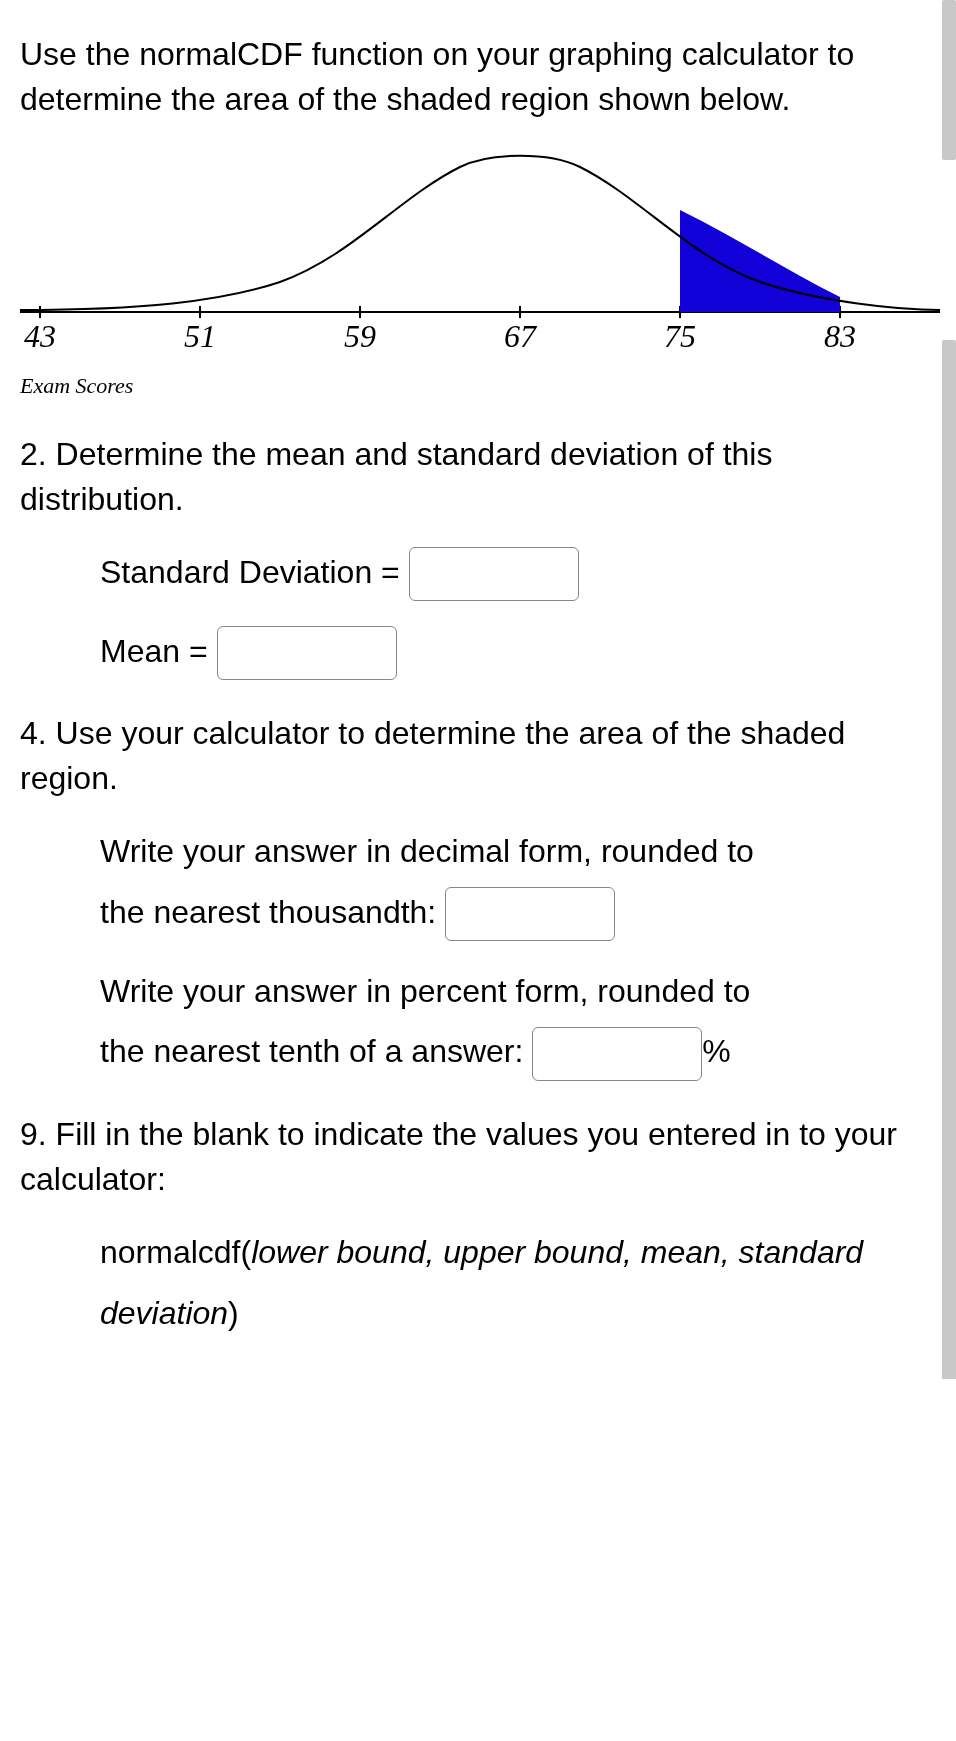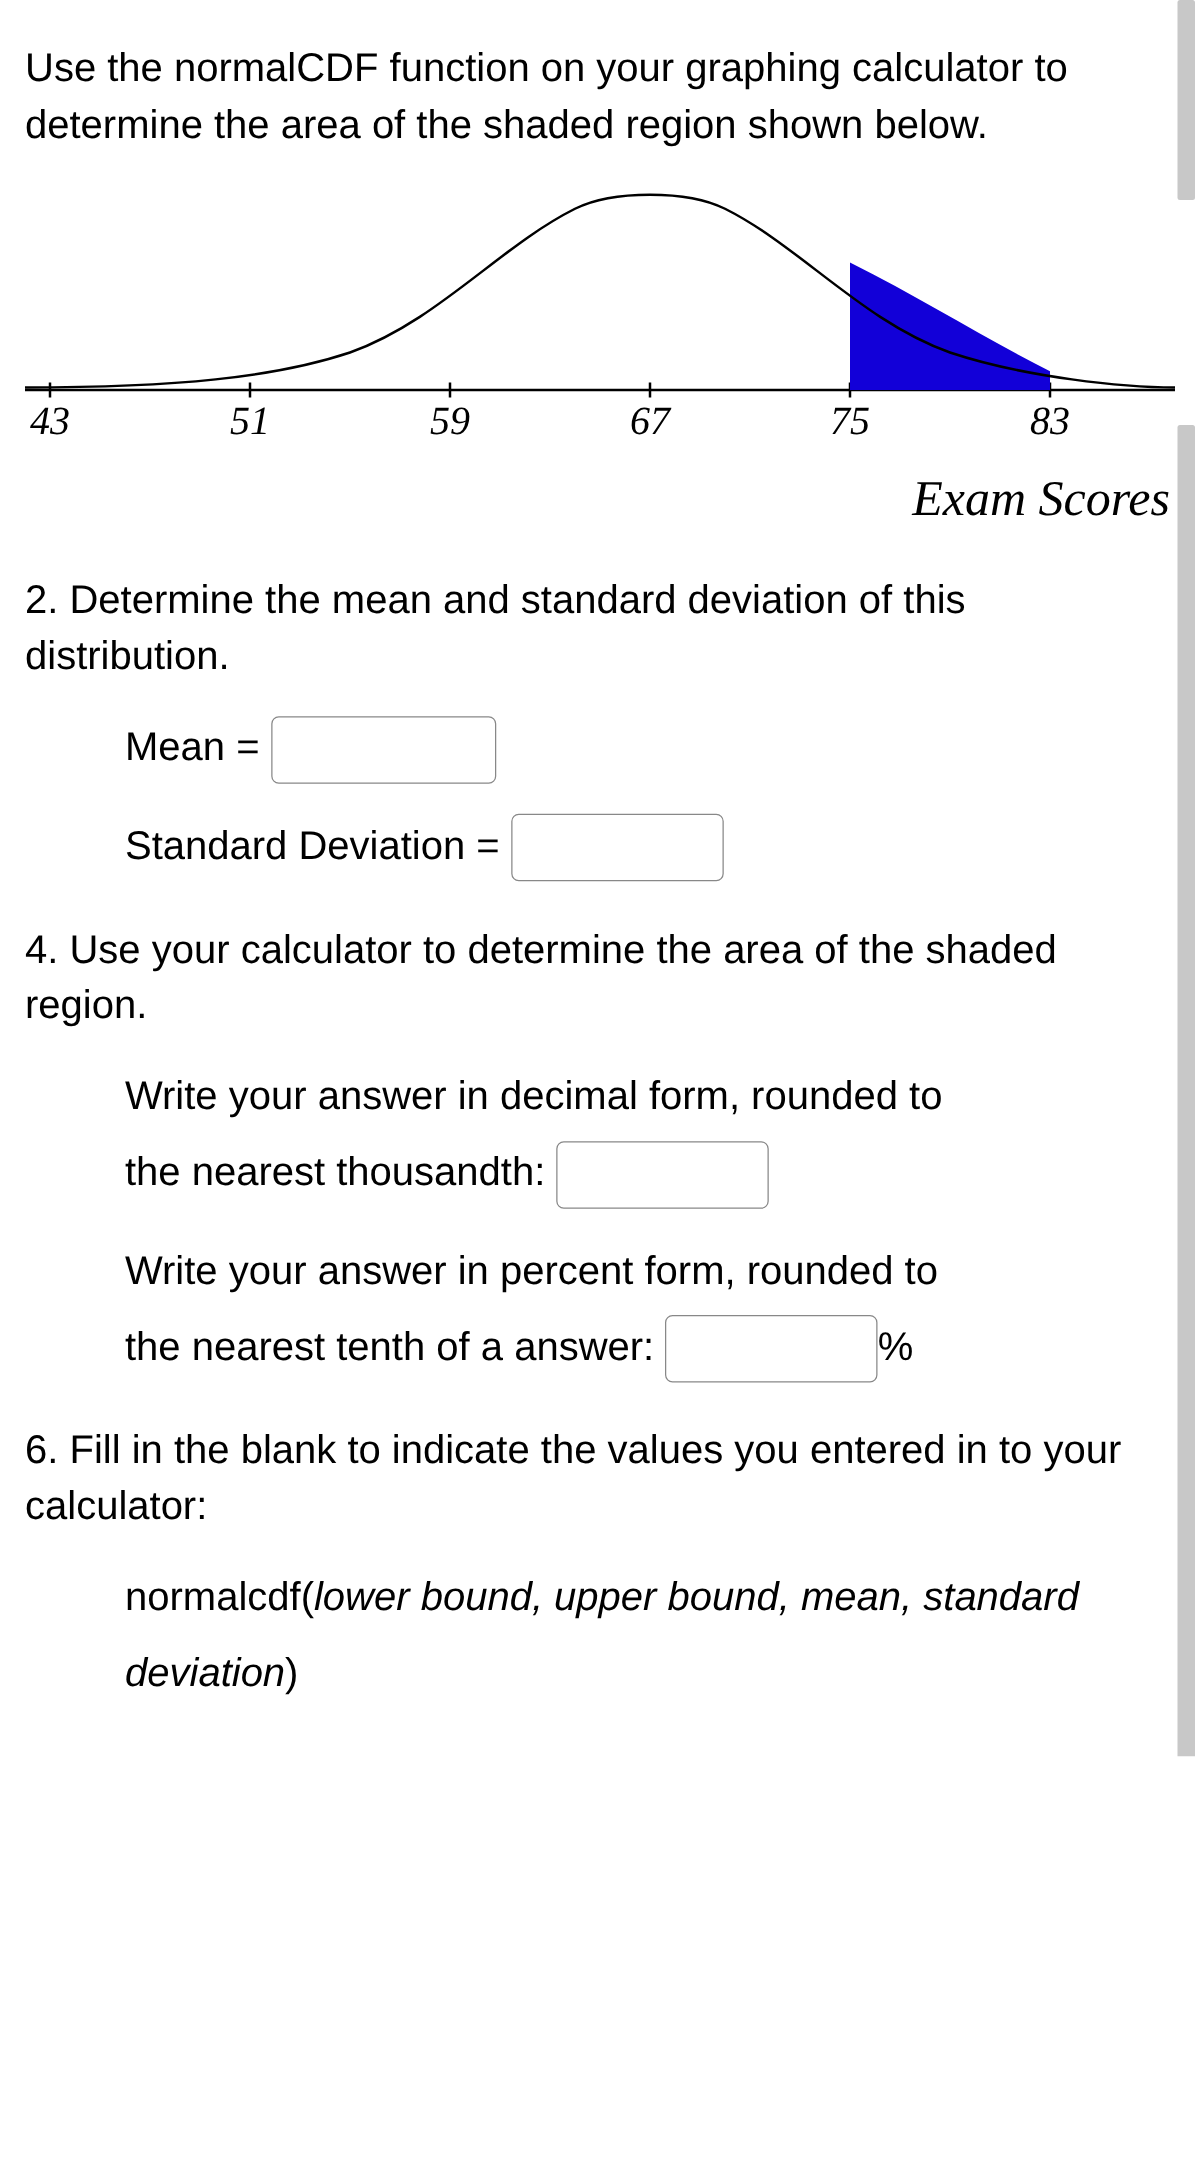--- a/index.html
+++ b/index.html
@@ -18,22 +18,22 @@
       right: 0;
       width: 14px;
       background: #c8c8c8;
       border-radius: 2px;
     }
     .prompt { margin-bottom: 20px; padding-right: 40px; margin-top: 14px; }
     .chart-wrap { margin: 20px 0 30px 0; }
     .axis-label {
       font-family: 'Times New Roman', serif;
       font-style: italic;
-      font-size: 40px;
-      text-align: right;
+      font-size: 22px;
+      text-align: left;
       margin-top: 8px;
     }
     .q { margin: 30px 0 20px 0; padding-right: 30px; }
     .indent { margin-left: 80px; margin-right: 30px; }
     .row { margin: 18px 0; line-height: 1.9; }
     input[type="text"] {
       border: 1px solid #888;
       border-radius: 6px;
       height: 54px;
       font-size: 28px;
@@ -81,41 +81,41 @@
     <text x="500" y="205" text-anchor="middle" class="tick-label">67</text>
     <text x="660" y="205" text-anchor="middle" class="tick-label">75</text>
     <text x="820" y="205" text-anchor="middle" class="tick-label">83</text>
   </svg>
   <div class="axis-label">Exam Scores</div>
 </div>
 
 <div class="q">2. Determine the mean and standard deviation of this distribution.</div>
 <div class="indent">
   <div class="row">
+    <span>Standard Deviation =</span>
+    <input type="text" class="in-md" style="">
+  </div>
+  <div class="row">
     <span>Mean =</span>
     <input type="text" class="in-sm" style="">
-  </div>
-  <div class="row">
-    <span>Standard Deviation =</span>
-    <input type="text" class="in-md" style="">
   </div>
 </div>
 
 <div class="q">4. Use your calculator to determine the area of the shaded region.</div>
 <div class="indent">
   <div class="row">
     <span>Write your answer in decimal form, rounded to</span><br>
     <span>the nearest thousandth:</span>
     <input type="text" class="in-md" style="">
   </div>
   <div class="row">
     <span>Write your answer in percent form, rounded to</span><br>
     <span>the nearest tenth of a answer:</span>
     <input type="text" class="in-md" style=""><span>%</span>
   </div>
 </div>
 
-<div class="q">6. Fill in the blank to indicate the values you entered in to your calculator:</div>
+<div class="q">9. Fill in the blank to indicate the values you entered in to your calculator:</div>
 <div class="indent">
   <div class="row">
     <span>normalcdf(</span><span class="italic">lower bound, upper bound, mean, standard deviation</span><span>)</span>
   </div>
 </div>
 
 </body></html>

